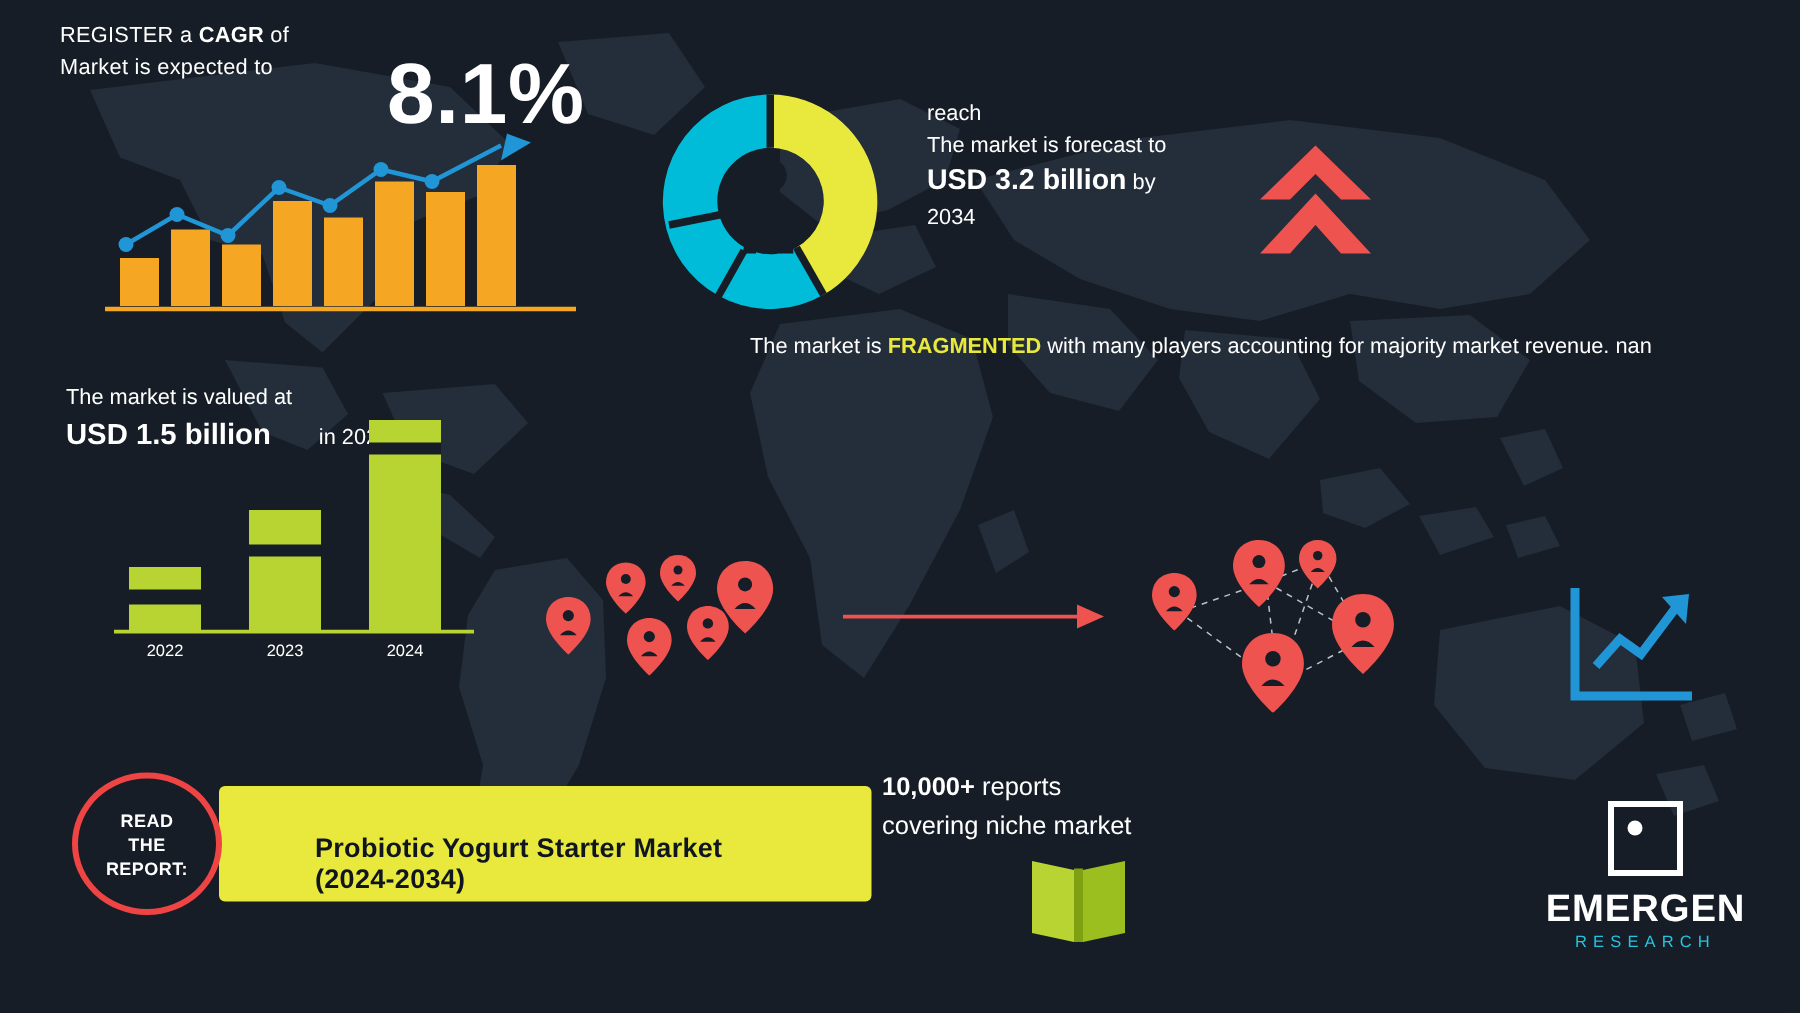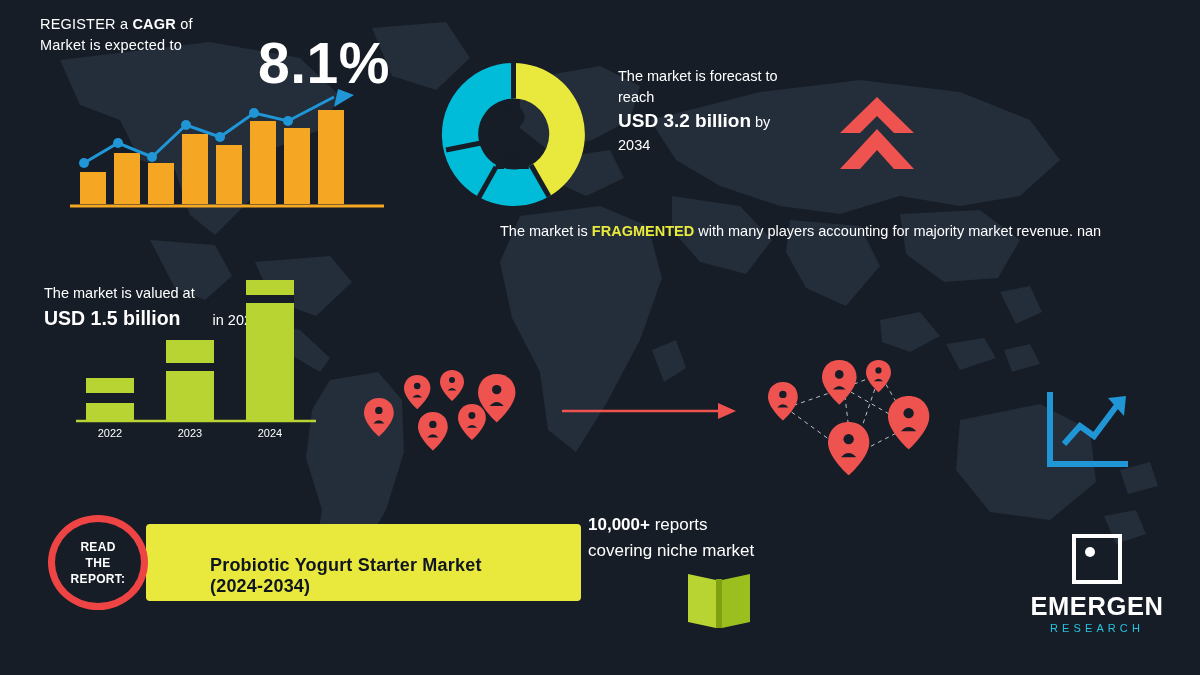--- a/index.html
+++ b/index.html
@@ -47,21 +47,21 @@
   
   #red-arrows { left: 838px; top: 95px; width: 78px; height: 80px; }
 
   
   #fragmented-block { left: 500px; top: 220px; width: 630px; }
   .frag { color: #ffffff; font-size: 14.5px; line-height: 22px; }
   .frag .hl { color: #e9e93d; font-weight: bold; }
 
   
   #value-block { left: 44px; top: 255px; width: 290px; }
-  .val-small { color: #ffffff; font-size: 14.5px; line-height: 21px; margin-top: 28px; }
+  .val-small { color: #ffffff; font-size: 14.5px; line-height: 21px; }
   .val-big { color: #ffffff; font-size: 19.5px; font-weight: bold; line-height: 28px; }
   .val-big .small { font-size: 14.5px; font-weight: normal; margin-left: 28px; }
 
   #value-chart { left: 72px; top: 275px; width: 250px; height: 170px; }
   .yr-label { fill: #ffffff; font-size: 11px; font-family: "Liberation Sans", sans-serif; }
 
   
   #pins-left { left: 352px; top: 370px; width: 180px; height: 100px; }
   #pins-right { left: 760px; top: 360px; width: 190px; height: 115px; }
   #pin-arrow { left: 560px; top: 398px; width: 180px; height: 26px; }
@@ -70,21 +70,21 @@
   #blue-icon { left: 1046px; top: 388px; width: 86px; height: 80px; }
 
   
   #cta { left: 48px; top: 515px; width: 485px; height: 95px; }
   #cta-pill {
     position: absolute; left: 98px; top: 9px; width: 435px; height: 77px;
     background: #e9e93d; border-radius: 4px;
   }
   #cta-circle {
     position: absolute; left: 0; top: 0; width: 100px; height: 95px;
-    border: 7px solid #ef4444; border-radius: 50%;
+    border: 4px solid #ef4444; border-radius: 50%;
     background: #161d26;
     display: flex; align-items: center; justify-content: center;
   }
   #cta-circle-label {
     color: #ffffff; font-size: 12px; font-weight: bold; line-height: 16px;
     text-align: center; letter-spacing: .3px;
   }
   #cta-text {
     position: absolute; left: 162px; top: 40px;
     color: #10161f; font-size: 18px; font-weight: bold; letter-spacing: .2px;
@@ -193,22 +193,22 @@
     <path d="M77.5 6 L77.5 41.5" stroke="#161d26" stroke-width="5" fill="none"></path>
     <path d="M113 139.5 L95 108" stroke="#161d26" stroke-width="5" fill="none"></path>
     <path d="M10 93 L45 86" stroke="#161d26" stroke-width="5" fill="none"></path>
     <path d="M42 142 L60 110" stroke="#161d26" stroke-width="5" fill="none"></path>
 
     <circle cx="77.5" cy="60" r="11" fill="#161d26"></circle>
     <path d="M66 78 q11.5 -6 23 0 l4 34 h-9 l-2 -20 -2 20 h-8 l-2 -20 -2 20 h-9 z" fill="#161d26"></path>
   </svg>
 
   <div class="layer" id="forecast-block">
+    <div class="fc-line">reach</div>
     <div class="fc-line">The market is forecast to</div>
-    <div class="fc-line">reach</div>
     <div class="fc-big">
       <span>USD 3.2 billion</span><span class="small"> by</span>
     </div>
     <div class="fc-line">2034</div>
   </div>
 
   <svg class="layer" id="red-arrows" viewBox="0 0 78 80">
     <polygon points="39,2 76,38 56,38 39,21 22,38 2,38" fill="#ef5350"></polygon>
     <polygon points="39,34 76,74 56,74 39,55 22,74 2,74" fill="#ef5350"></polygon>
   </svg>

